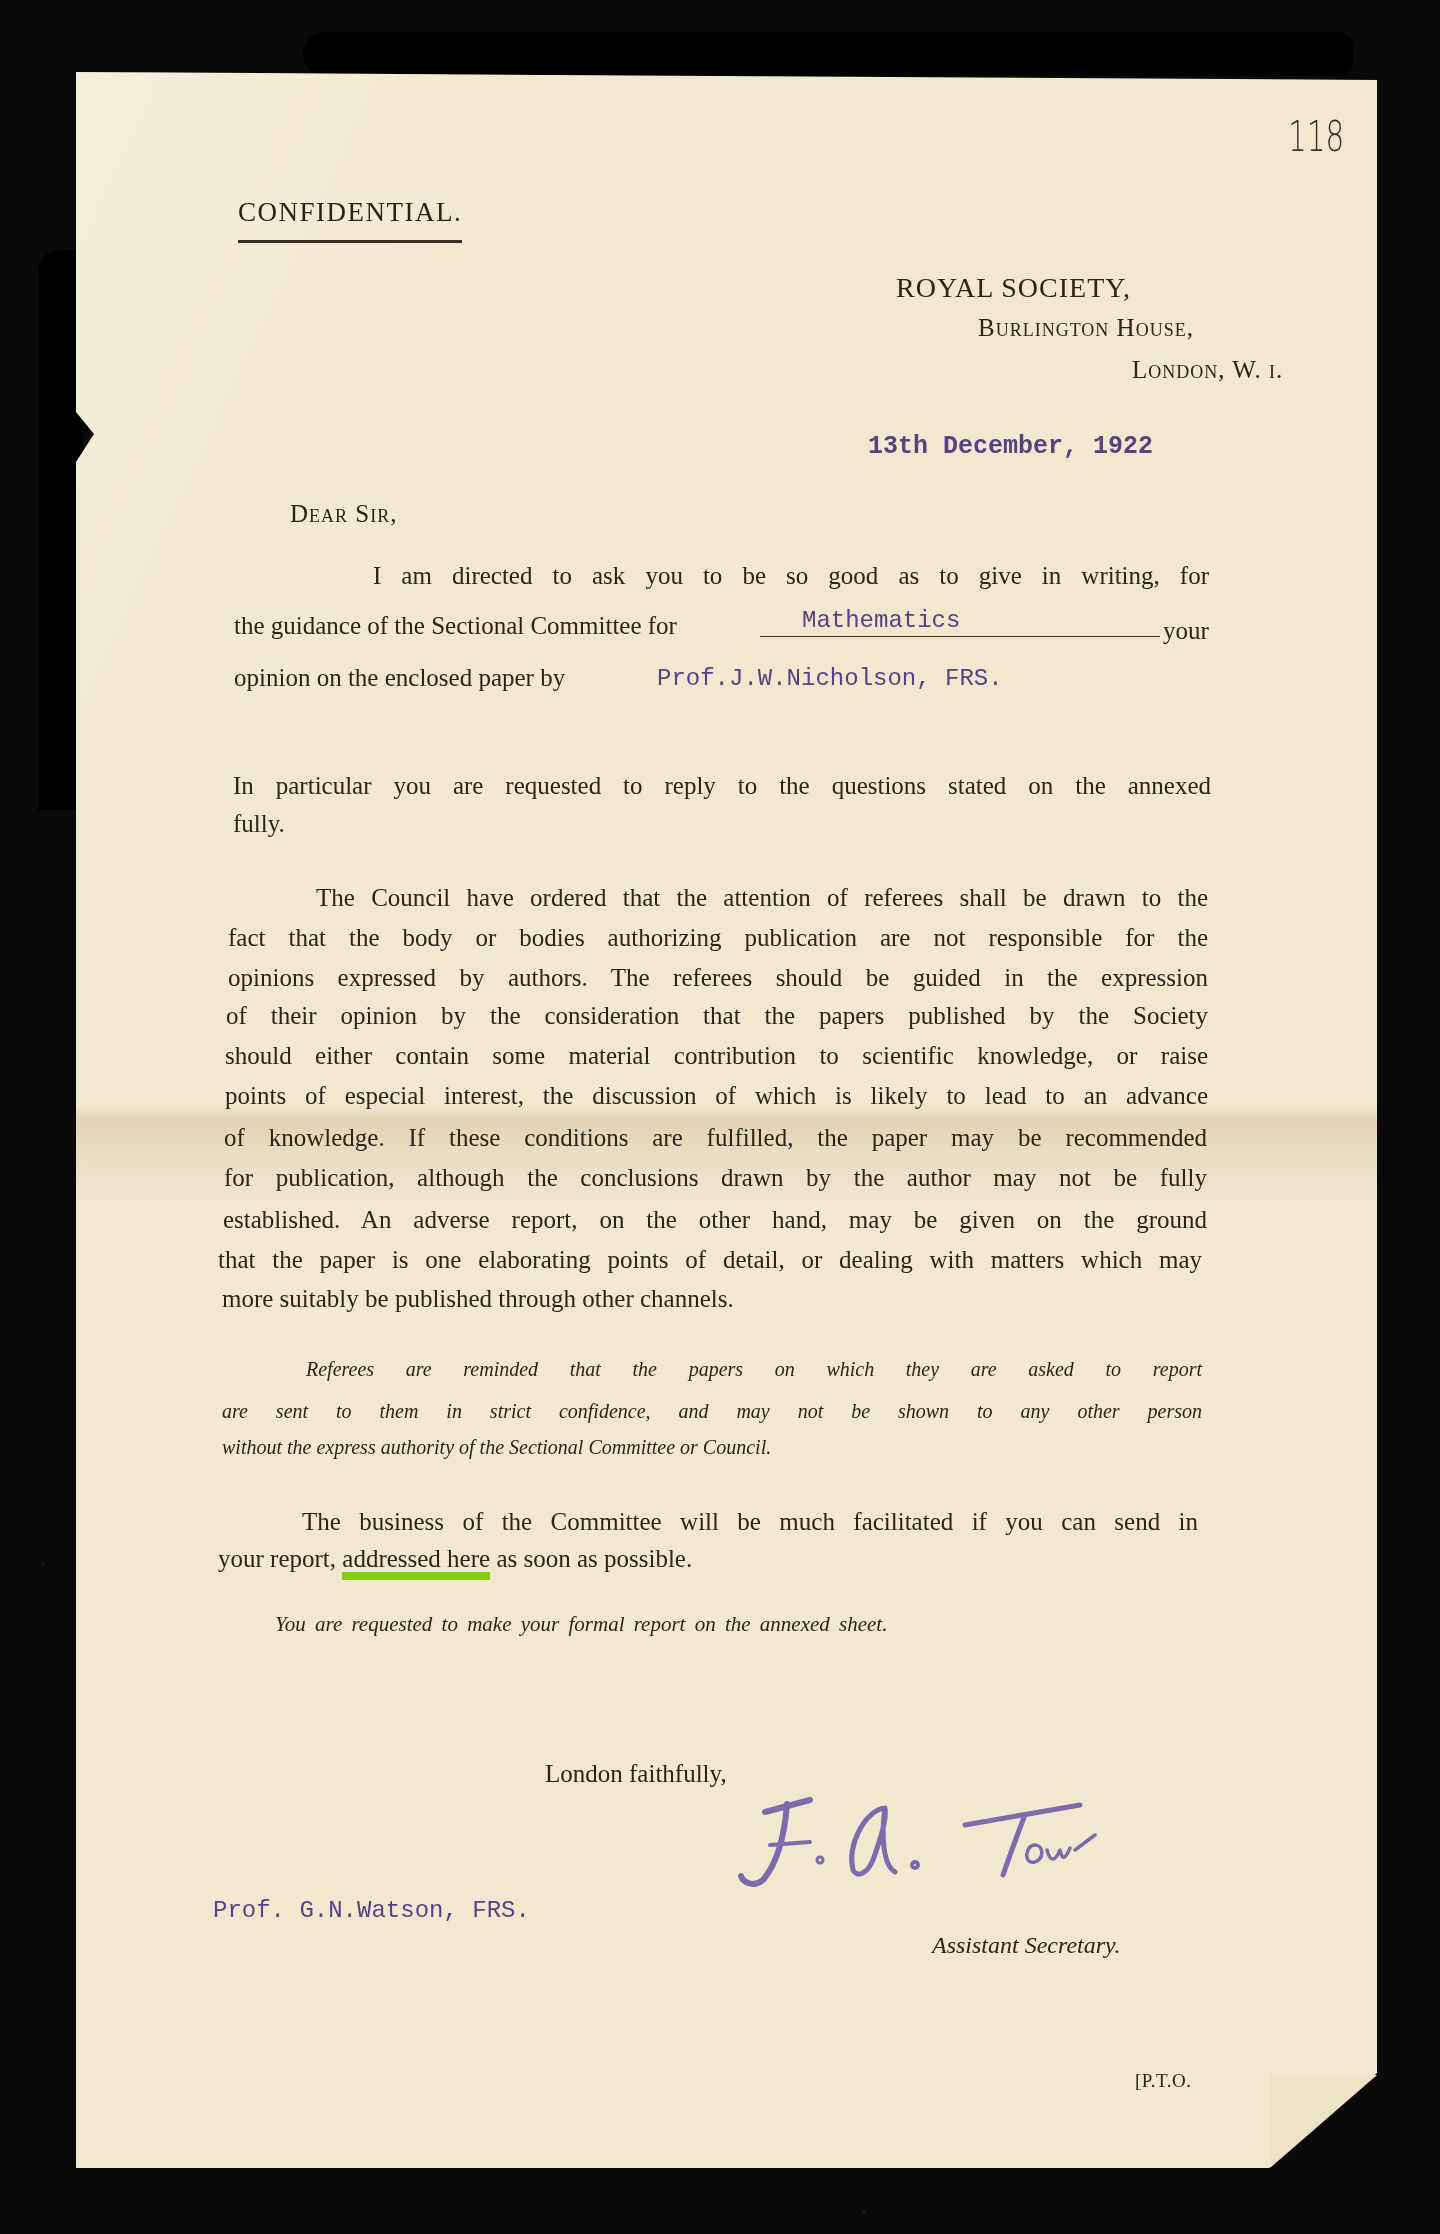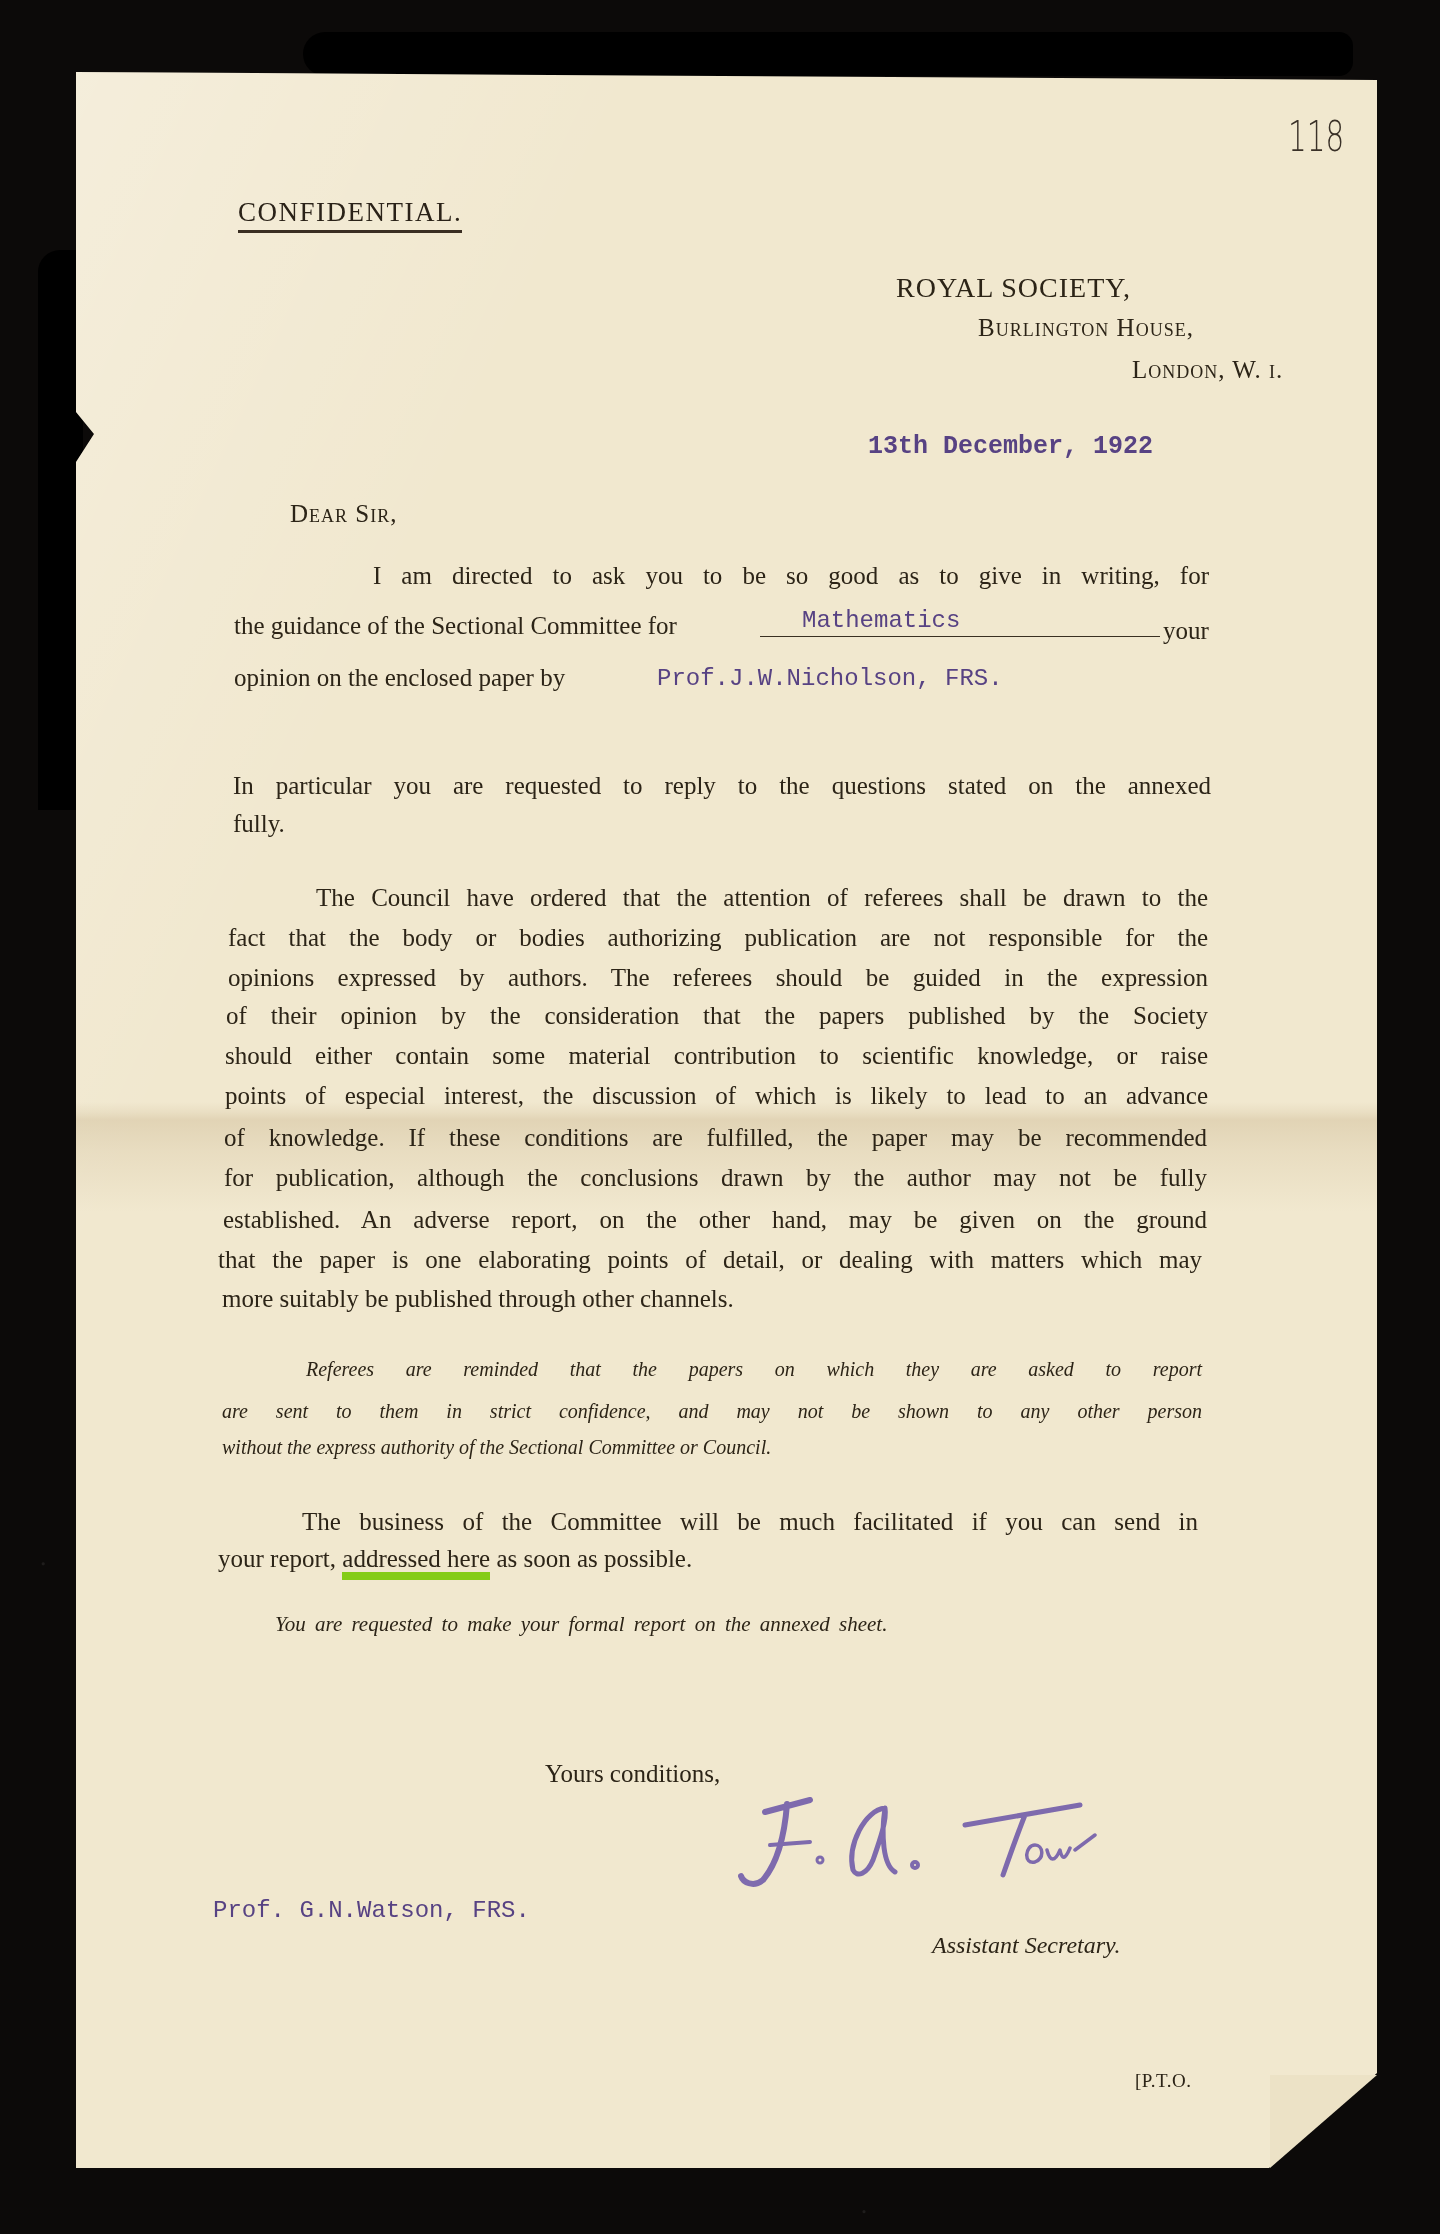--- a/index.html
+++ b/index.html
@@ -39,21 +39,21 @@
     clip-path: polygon(0 2px, 100% 2px, 0 100%);
   }
   .t { position: absolute; white-space: nowrap; color: #2c2417; font-family: "Liberation Serif", "DejaVu Serif", serif; }
   .body { font-size: 25px; }
   .just { text-align: justify; text-align-last: justify; white-space: normal; }
   .ital { font-style: italic; font-size: 20px; }
   .sc { font-variant: small-caps; letter-spacing: 1px; }
   .typed { font-family: "Liberation Mono", "DejaVu Sans Mono", monospace; color: #574283; font-size: 24px; }
   .confidential {
     left: 238px; top: 197px; font-size: 27px; letter-spacing: 1.5px; color: #2a2218;
-    border-bottom: 3px solid #3a2e22; padding-bottom: 2px;
+    border-bottom: 3px solid #3a2e22; padding-bottom: 12px;
   }
   .page-num {
     left: 1288px; top: 112px; font-family: "DejaVu Sans", sans-serif; font-size: 42px; color: #3a3128;
     font-weight: 300; transform: scaleX(0.7); transform-origin: left;
   }
   .blank-line { position: absolute; left: 760px; top: 636px; width: 400px; border-bottom: 1.5px solid #3a3022; }
   .underline2 { border-bottom: 8px solid #84cc16; }
   .signature {
     position: absolute; left: 735px; top: 1790px; width: 370px; height: 100px;
   }
@@ -117,21 +117,21 @@
   <div class="t body just" style="left:302px; top:1508px; width:896px;">The business of the Committee will be much facilitated if you can send in</div>
   <div class="t body" style="left:218px; top:1545px;">
     <span>your report,</span>
     <span class="underline2">addressed here</span>
     <span>as soon as possible.</span>
   </div>
 </div>
 
 <div class="t ital" style="left:275px; top:1612px; font-size:21px; word-spacing:4px;">You are requested to make your formal report on the annexed sheet.</div>
 
-<div class="t body" style="left:545px; top:1760px;">Yours conditions,</div>
+<div class="t body" style="left:545px; top:1760px;">London faithfully,</div>
 
 <svg class="signature" viewBox="0 0 370 100">
   <g fill="none" stroke="#6a55a8" stroke-linecap="round" stroke-linejoin="round" opacity="0.85">
     <path d="M30 22 L75 10 M52 14 C50 40 45 70 28 90 C18 98 8 92 6 86" stroke-width="6"></path>
     <path d="M35 55 L75 52" stroke-width="4"></path>
     <circle cx="85" cy="70" r="3" stroke-width="3"></circle>
     <path d="M150 18 C130 20 112 55 118 80 C122 88 132 84 138 70 C145 50 152 30 150 18 C146 45 148 75 160 82" stroke-width="5"></path>
     <circle cx="180" cy="75" r="3" stroke-width="4"></circle>
     <path d="M230 35 L345 15 M290 25 C282 45 275 65 268 85" stroke-width="5"></path>
     <path d="M300 55 C290 55 288 75 300 72 C310 68 308 55 300 55 M312 60 C315 72 320 72 325 60 C327 70 330 70 335 58 M340 60 L360 45" stroke-width="3.5"></path>

